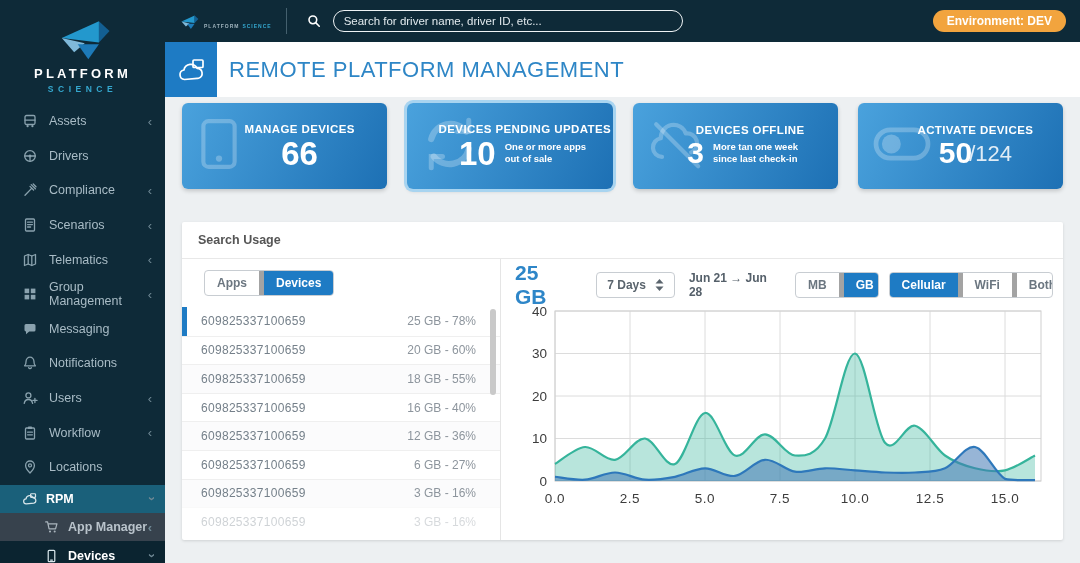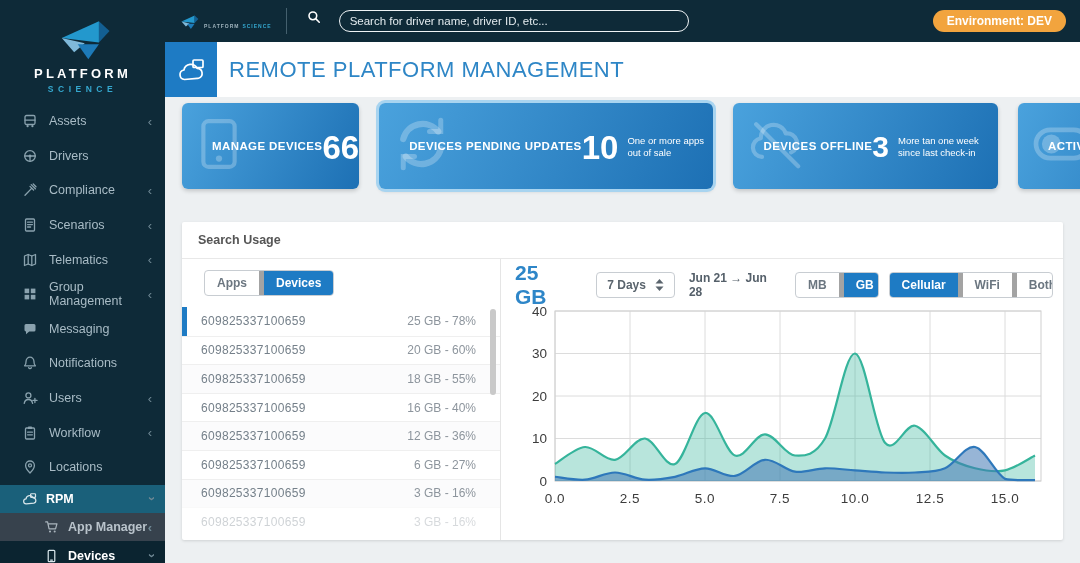--- a/index.html
+++ b/index.html
@@ -24,41 +24,41 @@
   .rpm-sub-dark{background:#0b2430;color:#fff;font-weight:700;padding:0 13px 0 44px;}
   .rpm-sub-dark .ic{color:#d9e6eb;}
 
   
   .topbar{position:absolute;left:165px;top:0;right:0;height:42px;background:#0e2a38;display:flex;align-items:center;padding:0 14px;box-sizing:border-box;z-index:2;}
   .mini-brand{display:flex;align-items:center;gap:5px;}
   .mini-text{display:flex;gap:3px;margin-top:10px;}
   .mini-platform{color:#9fb3bd;font-size:5px;font-weight:700;letter-spacing:1px;}
   .mini-science{color:#35a8cf;font-size:5px;font-weight:700;letter-spacing:1px;}
   .top-divider{width:1px;height:26px;background:#44606e;margin:0 20px 0 14px;}
-  .search-wrap{display:flex;align-items:flex-start;gap:18px;}
+  .search-wrap{display:flex;align-items:center;gap:12px;}
   .search-input{width:328px;height:20px;background:transparent;border:1.5px solid #eef3f5;border-radius:12px;color:#fff;font-size:11.5px;padding:0 10px;outline:none;font-family:"Liberation Sans",sans-serif;}
   .search-input::placeholder{color:#e2eaee;}
   .env-badge{margin-left:auto;background:#f2a43e;color:#fff;font-weight:700;font-size:12px;padding:4px 14px;border-radius:12px;}
 
   
   .titlebar{position:absolute;left:165px;top:42px;right:0;height:55px;background:#fff;display:flex;align-items:center;z-index:1;}
   .title-icon{width:52px;height:55px;background:#1e7bc4;display:flex;align-items:center;justify-content:center;flex:none;}
   .page-title{margin:0 0 0 12px;font-size:22px;font-weight:400;color:#2e86c6;letter-spacing:.5px;}
 
   
   .main{position:absolute;left:165px;top:97px;right:0;bottom:0;background:#edf0f2;padding:6px 17px 0 17px;box-sizing:border-box;}
   .cards{display:flex;gap:20px;height:86px;}
   .card{flex:1;position:relative;border-radius:6px;background:linear-gradient(115deg,#4aa2dd 0%,#1d70b4 100%);box-shadow:0 2px 4px rgba(0,0,0,.18);color:#fff;display:flex;align-items:center;justify-content:center;cursor:pointer;}
   .card.selected{box-shadow:0 0 0 3px #a8d4f0,0 2px 4px rgba(0,0,0,.18);}
   .card-icon{position:absolute;left:12px;top:50%;transform:translateY(-50%);color:rgba(255,255,255,.25);}
-  .card-content{display:flex;flex-direction:row;align-items:center;padding-left:30px;z-index:1;}
+  .card-content{display:flex;flex-direction:column;align-items:center;padding-left:30px;z-index:1;}
   .card-title{font-size:11.5px;font-weight:700;letter-spacing:.4px;white-space:nowrap;}
   .card-valrow{display:flex;align-items:center;gap:9px;margin-top:2px;}
   .card-value{font-size:33px;font-weight:700;line-height:1;}
-  .card-sub{font-size:9.5px;font-weight:400;line-height:1.3;text-align:left;}
+  .card-sub{font-size:9.5px;font-weight:700;line-height:1.3;text-align:left;}
   .card-suffix{font-size:22px;font-weight:400;opacity:.85;align-self:flex-end;margin-left:-5px;margin-bottom:1px;}
 
   
   .panel{margin-top:33px;background:#fff;height:318px;border-radius:2px;box-shadow:0 1px 3px rgba(0,0,0,.13);overflow:hidden;display:flex;flex-direction:column;}
   .panel-header{height:36px;line-height:37px;padding-left:16px;font-size:12.5px;font-weight:700;color:#555;border-bottom:1px solid #e8e8e8;flex:none;}
   .panel-body{flex:1;display:flex;min-height:0;}
   .list-col{width:318px;flex:none;border-right:1px solid #e5e5e5;position:relative;display:flex;flex-direction:column;}
   .list-controls{height:48px;flex:none;display:flex;align-items:center;justify-content:space-between;padding:0 16px 0 22px;}
   .seg{display:inline-flex;border:1px solid #c8cdd2;border-radius:4px;overflow:hidden;background:#fff;}
   .seg .opt{padding:5px 12px;font-size:12px;font-weight:600;color:#6b7megatron680;color:#6b7680;border-right:5px solid #a3a3a3;cursor:pointer;white-space:nowrap;}

